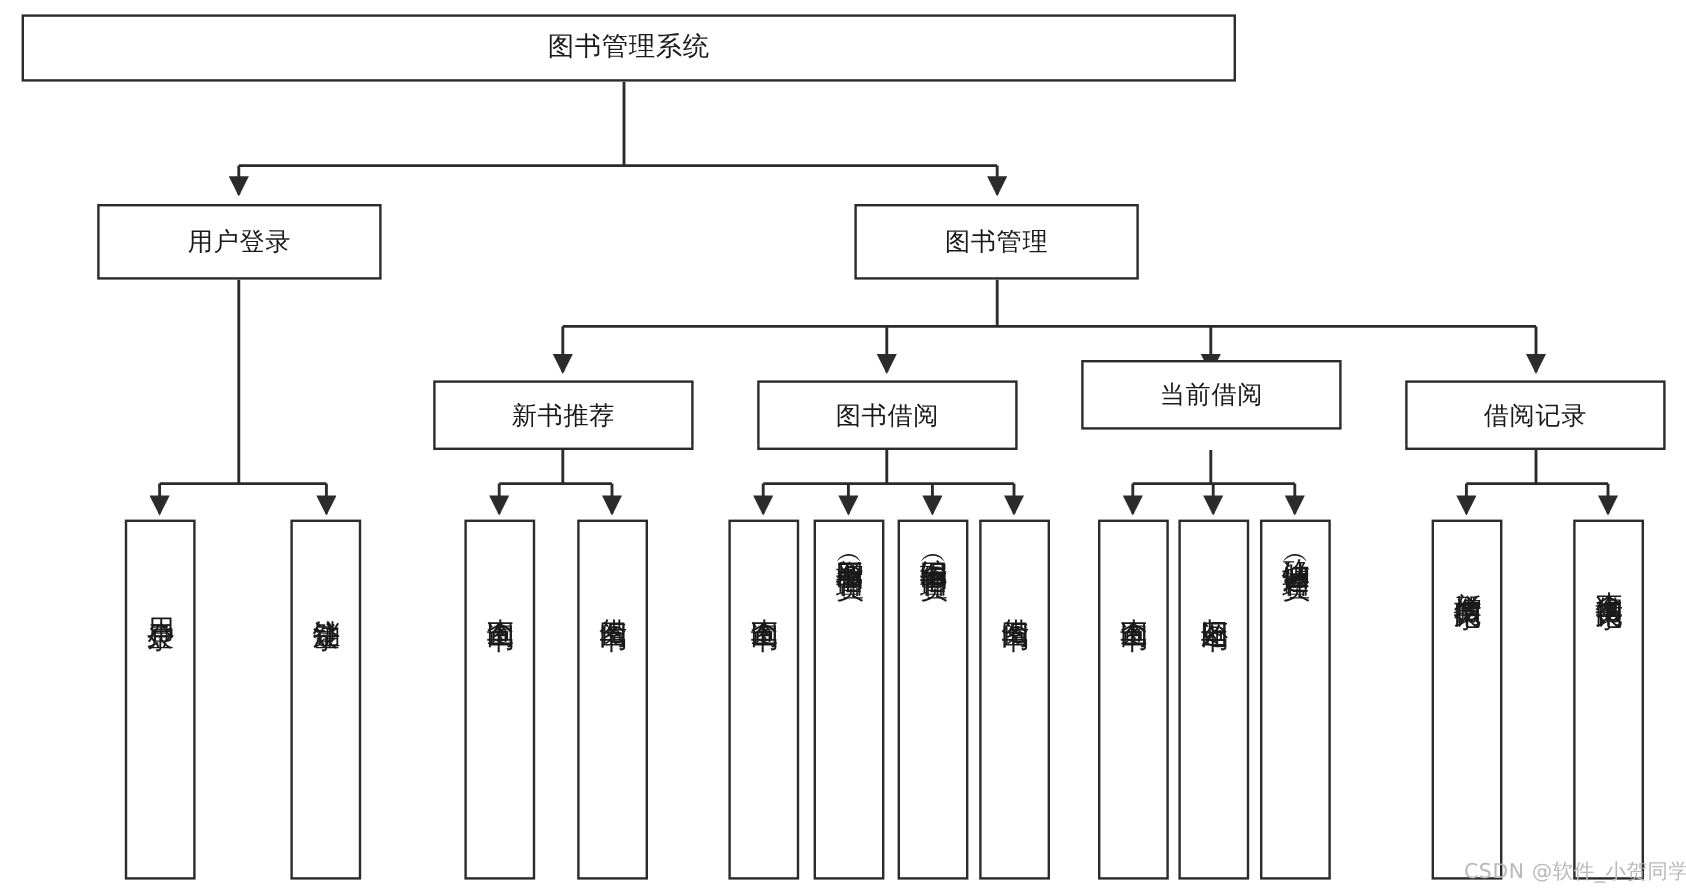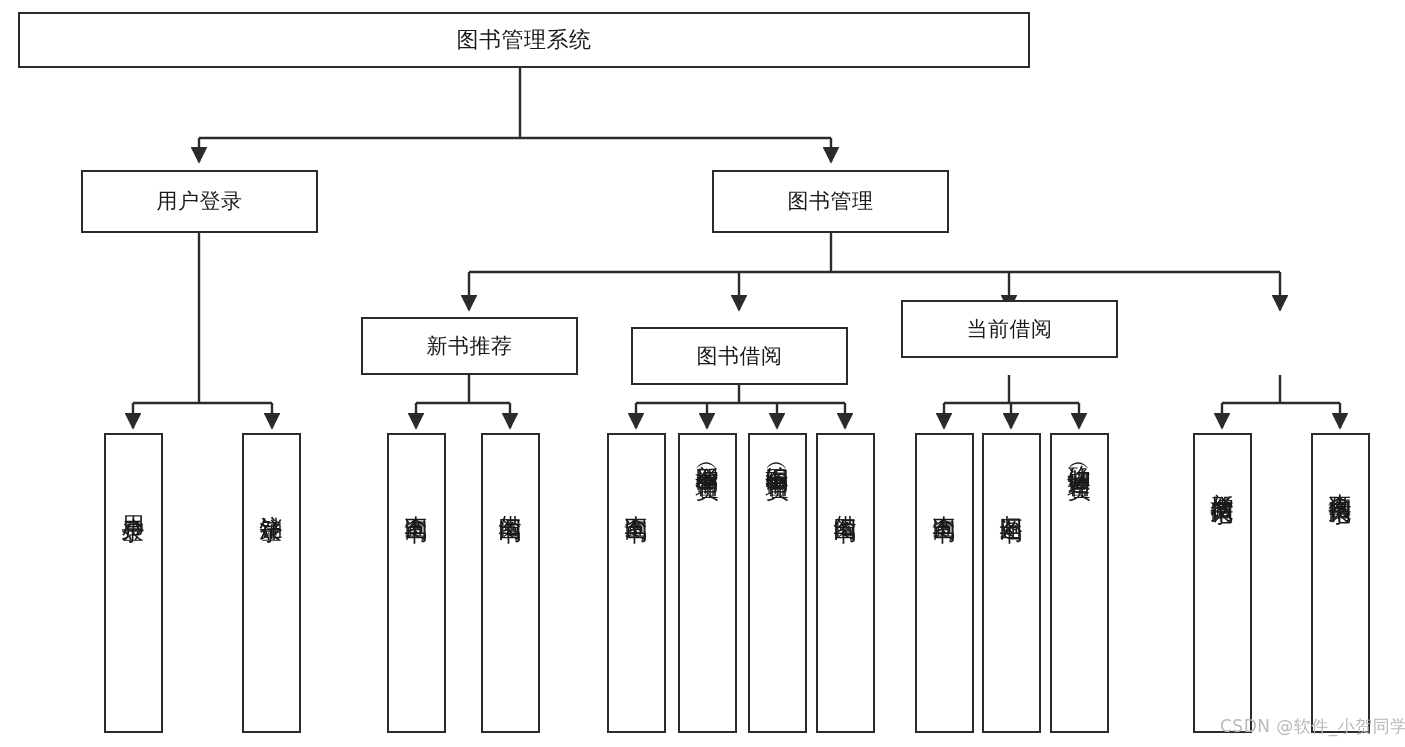--- a/index.html
+++ b/index.html
@@ -141,26 +141,29 @@
   <div class="node horiz" style="left:81px; top:170px; width:237px; height:63px;">
     <span class="label">用户登录</span>
   </div>
   <div class="node horiz" style="left:712px; top:170px; width:237px; height:63px;">
     <span class="label">图书管理</span>
   </div>
 
   <div class="node horiz" style="left:361px; top:317px; width:217px; height:58px;">
     <span class="label">新书推荐</span>
   </div>
-  <div class="node horiz" style="left:631px; top:317px; width:217px; height:58px;margin-top:10px;">
+  <div class="node horiz" style="left:631px; top:317px; width:217px; height:58px;">
     <span class="label">图书借阅</span>
   </div>
   <div class="node horiz" style="left:901px; top:300px; width:217px; height:58px;">
     <span class="label">当前借阅</span>
   </div>
+  <div class="node horiz" style="left:1171px; top:317px; width:217px; height:58px;">
+    <span class="label">借阅记录</span>
+  </div>
 
   <div class="node vert short" style="left:104px; top:433px; width:59px; height:300px;">
     <span class="label">用户登录</span>
   </div>
   <div class="node vert short" style="left:242px; top:433px; width:59px; height:300px;">
     <span class="label">注销登录</span>
   </div>
 
   <div class="node vert short" style="left:387px; top:433px; width:59px; height:300px;">
     <span class="label">查询图书</span>

